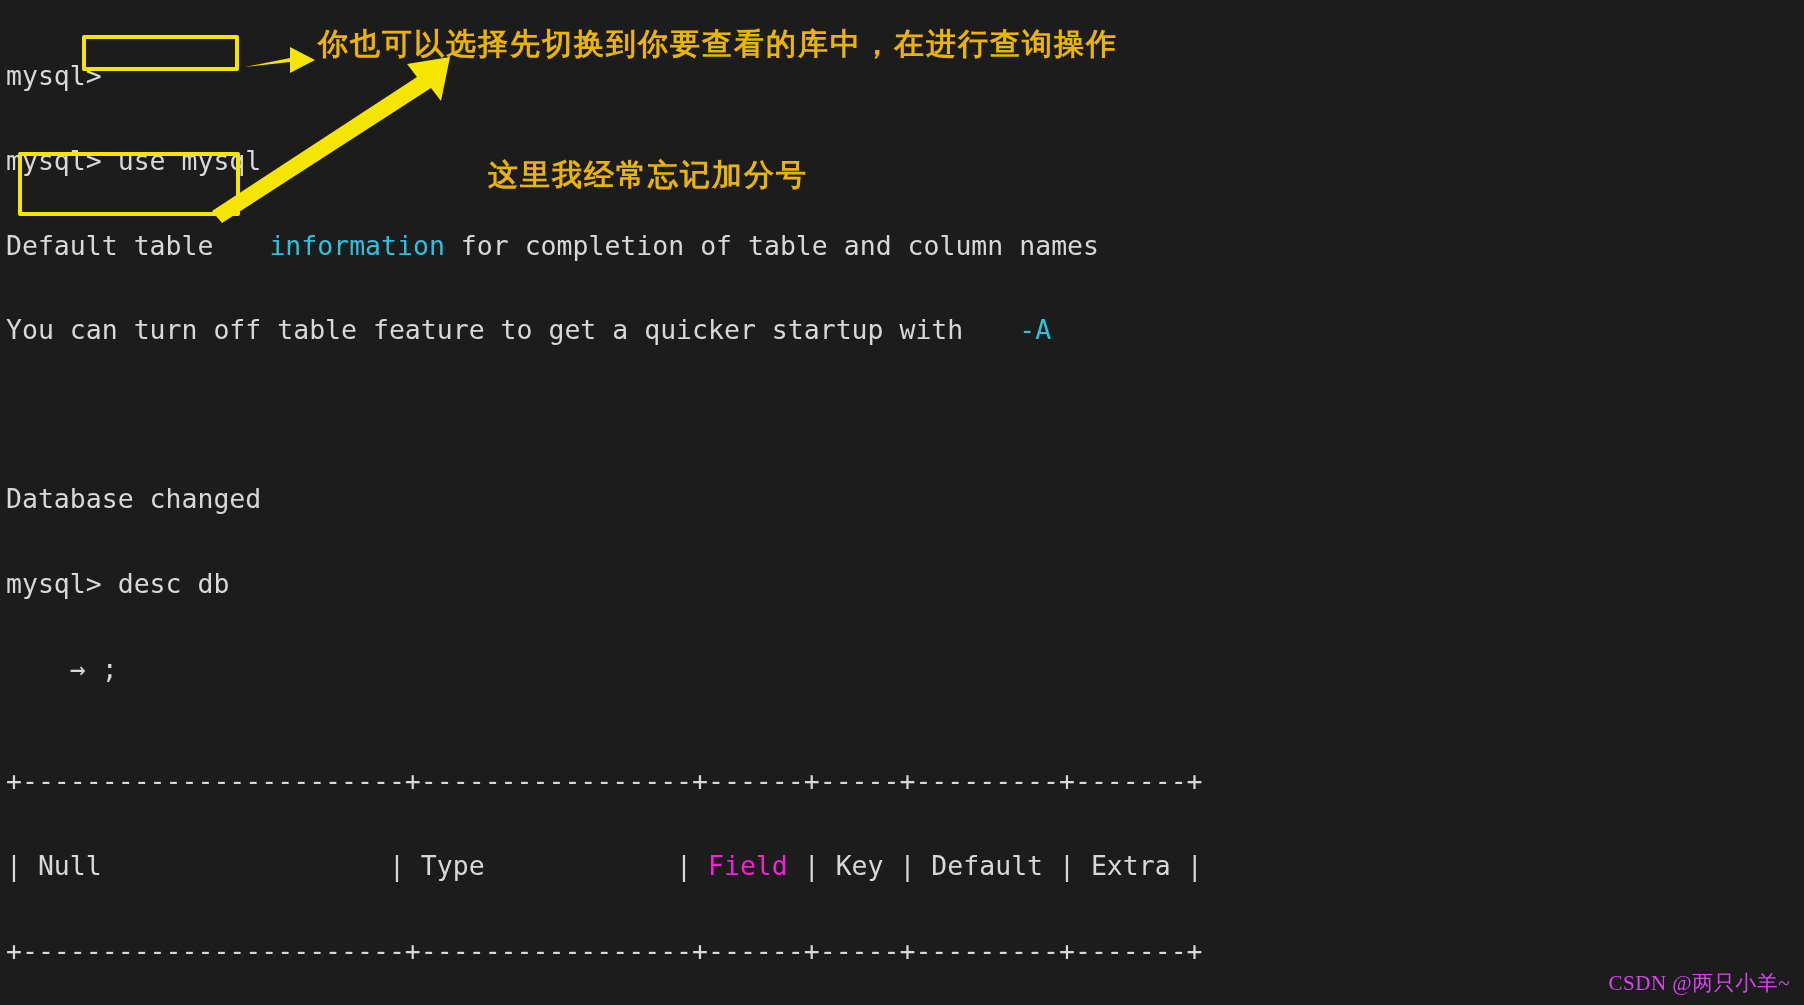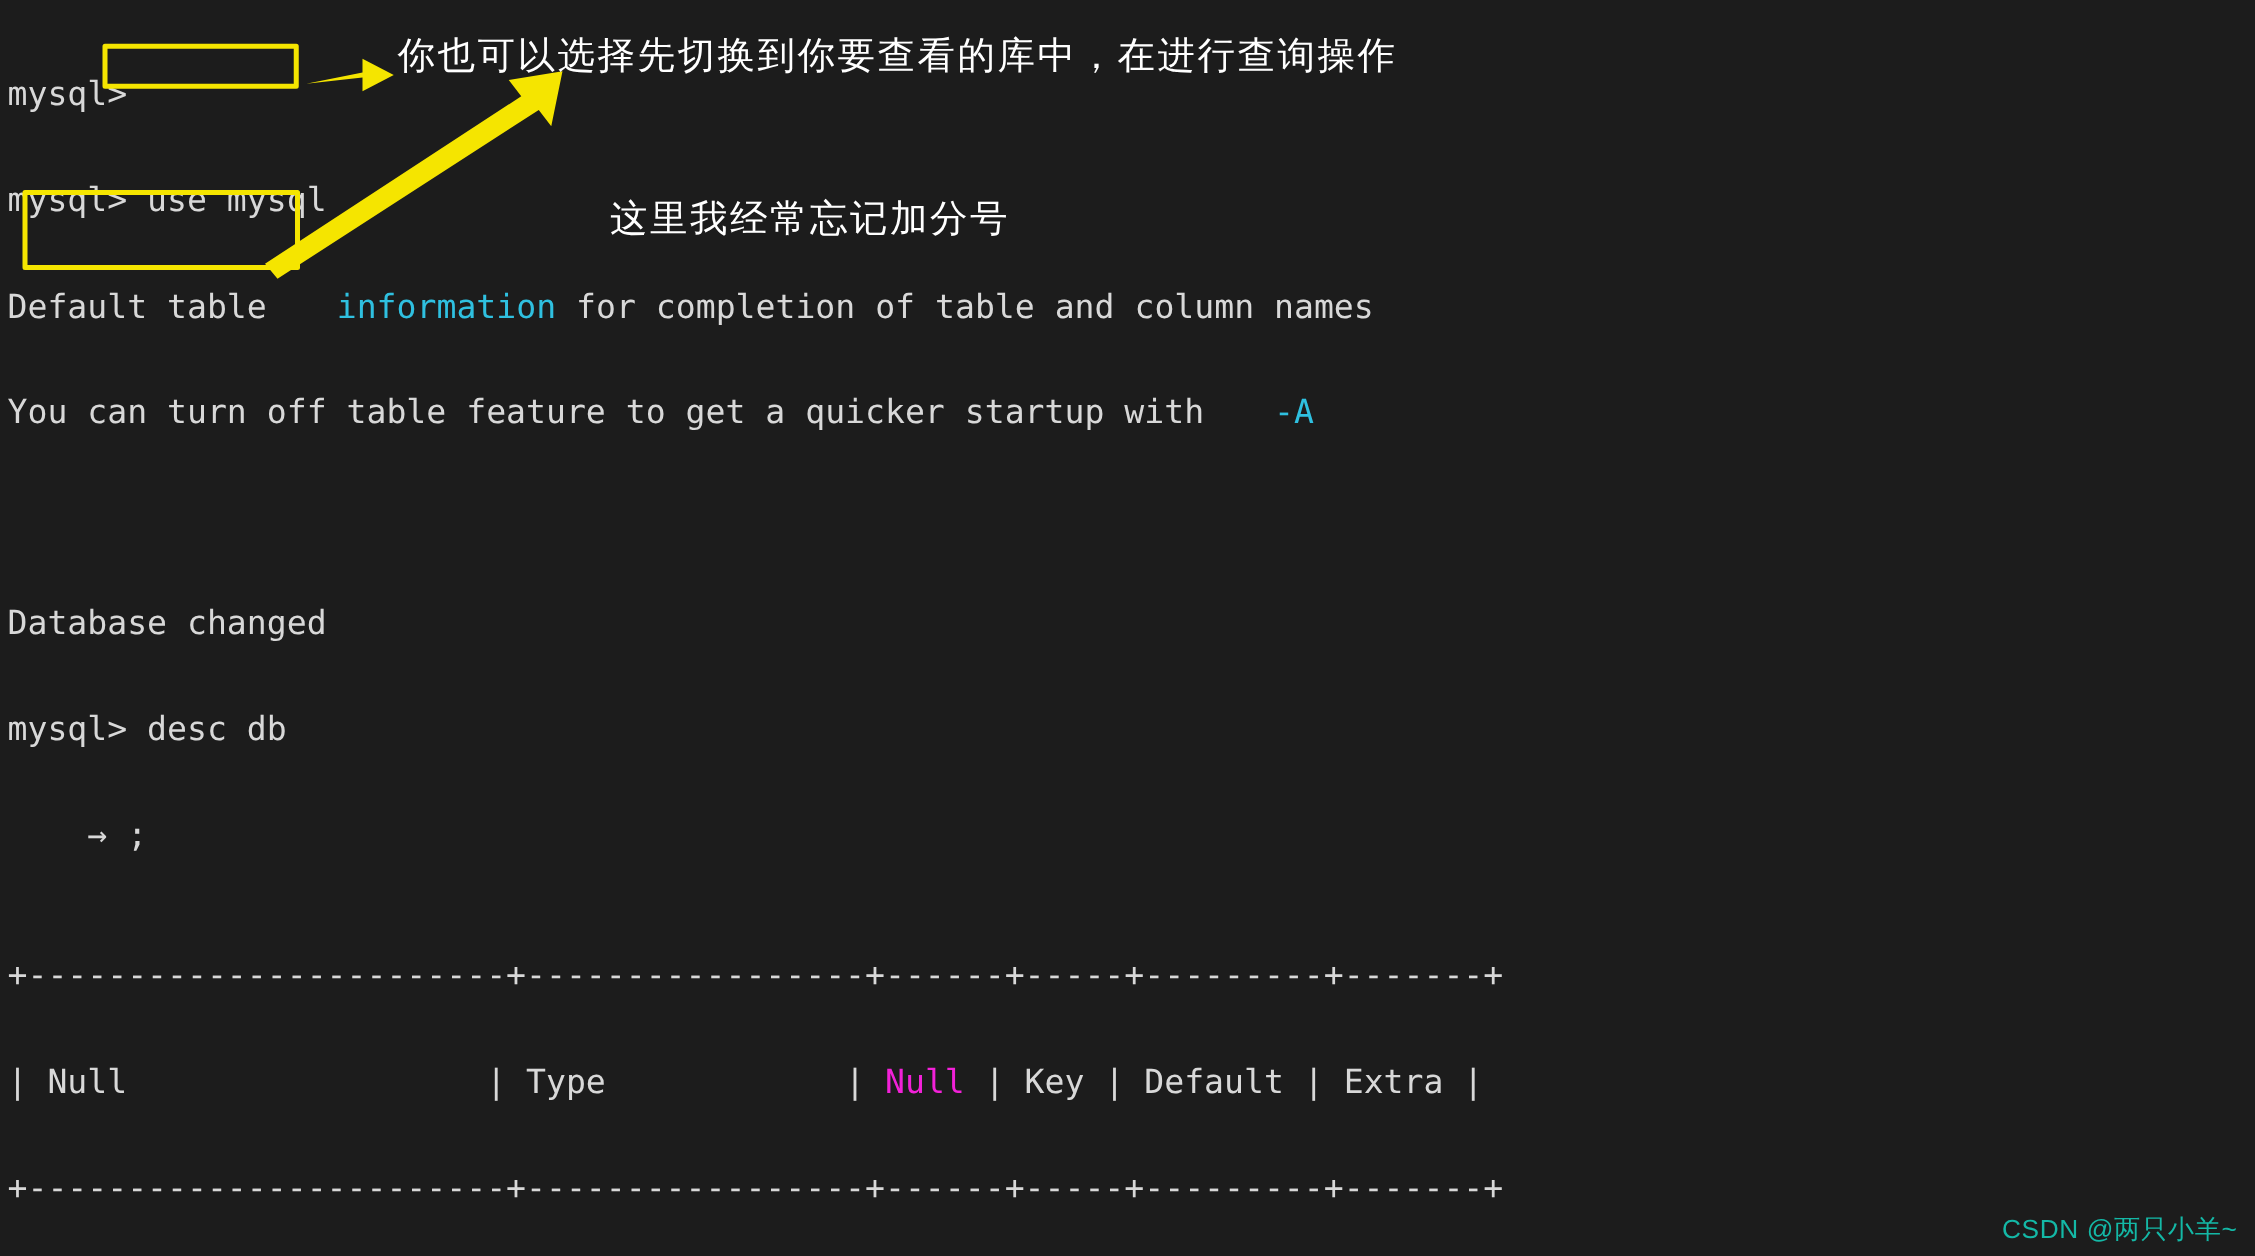--- a/index.html
+++ b/index.html
@@ -40,41 +40,42 @@
   
   .anno-box {
     position: absolute;
     border: 4px solid #f5e500;
     border-radius: 2px;
     box-sizing: border-box;
     pointer-events: none;
   }
   .anno-text {
     position: absolute;
-    color: #ffffff;
+    color: #eab308;
     font-family: "DejaVu Sans", "Liberation Sans", sans-serif;
     font-size: 30px;
     letter-spacing: 2px;
     white-space: nowrap;
+    font-weight: bold;
   }
   .arrow-svg {
     position: absolute;
     left: 0;
     top: 0;
     width: 1804px;
     height: 1005px;
     pointer-events: none;
   }
   
   #watermark {
     position: absolute;
     right: 14px;
     bottom: 8px;
-    color: #14b8a6;
-    font-family: Liberation Sans, sans-serif;
+    color: #d946ef;
+    font-family: Liberation Serif, serif;
     font-size: 21px;
     letter-spacing: 0.5px;
     white-space: nowrap;
   }
 </style>
 </head>
 <body>
 
 <div id="screen">
 
@@ -82,21 +83,21 @@
     <div class="line">mysql&gt;</div>
     <div class="line">mysql&gt; use mysql</div>
     <div class="line"><span>Default table </span><span class="cyan">information</span><span> for completion of table and column names</span></div>
     <div class="line"><span>You can turn off table feature to get a quicker startup with </span><span class="cyan">-A</span></div>
     <div class="blank"></div>
     <div class="line">Database changed</div>
     <div class="line">mysql&gt; desc db</div>
     <div class="line">    → ;</div>
 
     <div class="line">+------------------------+-----------------+------+-----+---------+-------+</div>
-    <div class="line"><span>| Null                  | Type            | </span><span class="magenta">Null</span><span> | Key | Default | Extra |</span></div>
+    <div class="line"><span>| Null                  | Type            | </span><span class="magenta">Field</span><span> | Key | Default | Extra |</span></div>
     <div class="line">+------------------------+-----------------+------+-----+---------+-------+</div>
     
     
     
   </div>
 
   <div class="anno-box" style="left:82px; top:35px; width:157px; height:36px;"></div>
   <div class="anno-box" style="left:18px; top:152px; width:222px; height:64px;"></div>
 
   <svg class="arrow-svg" viewBox="0 0 1804 1005">

